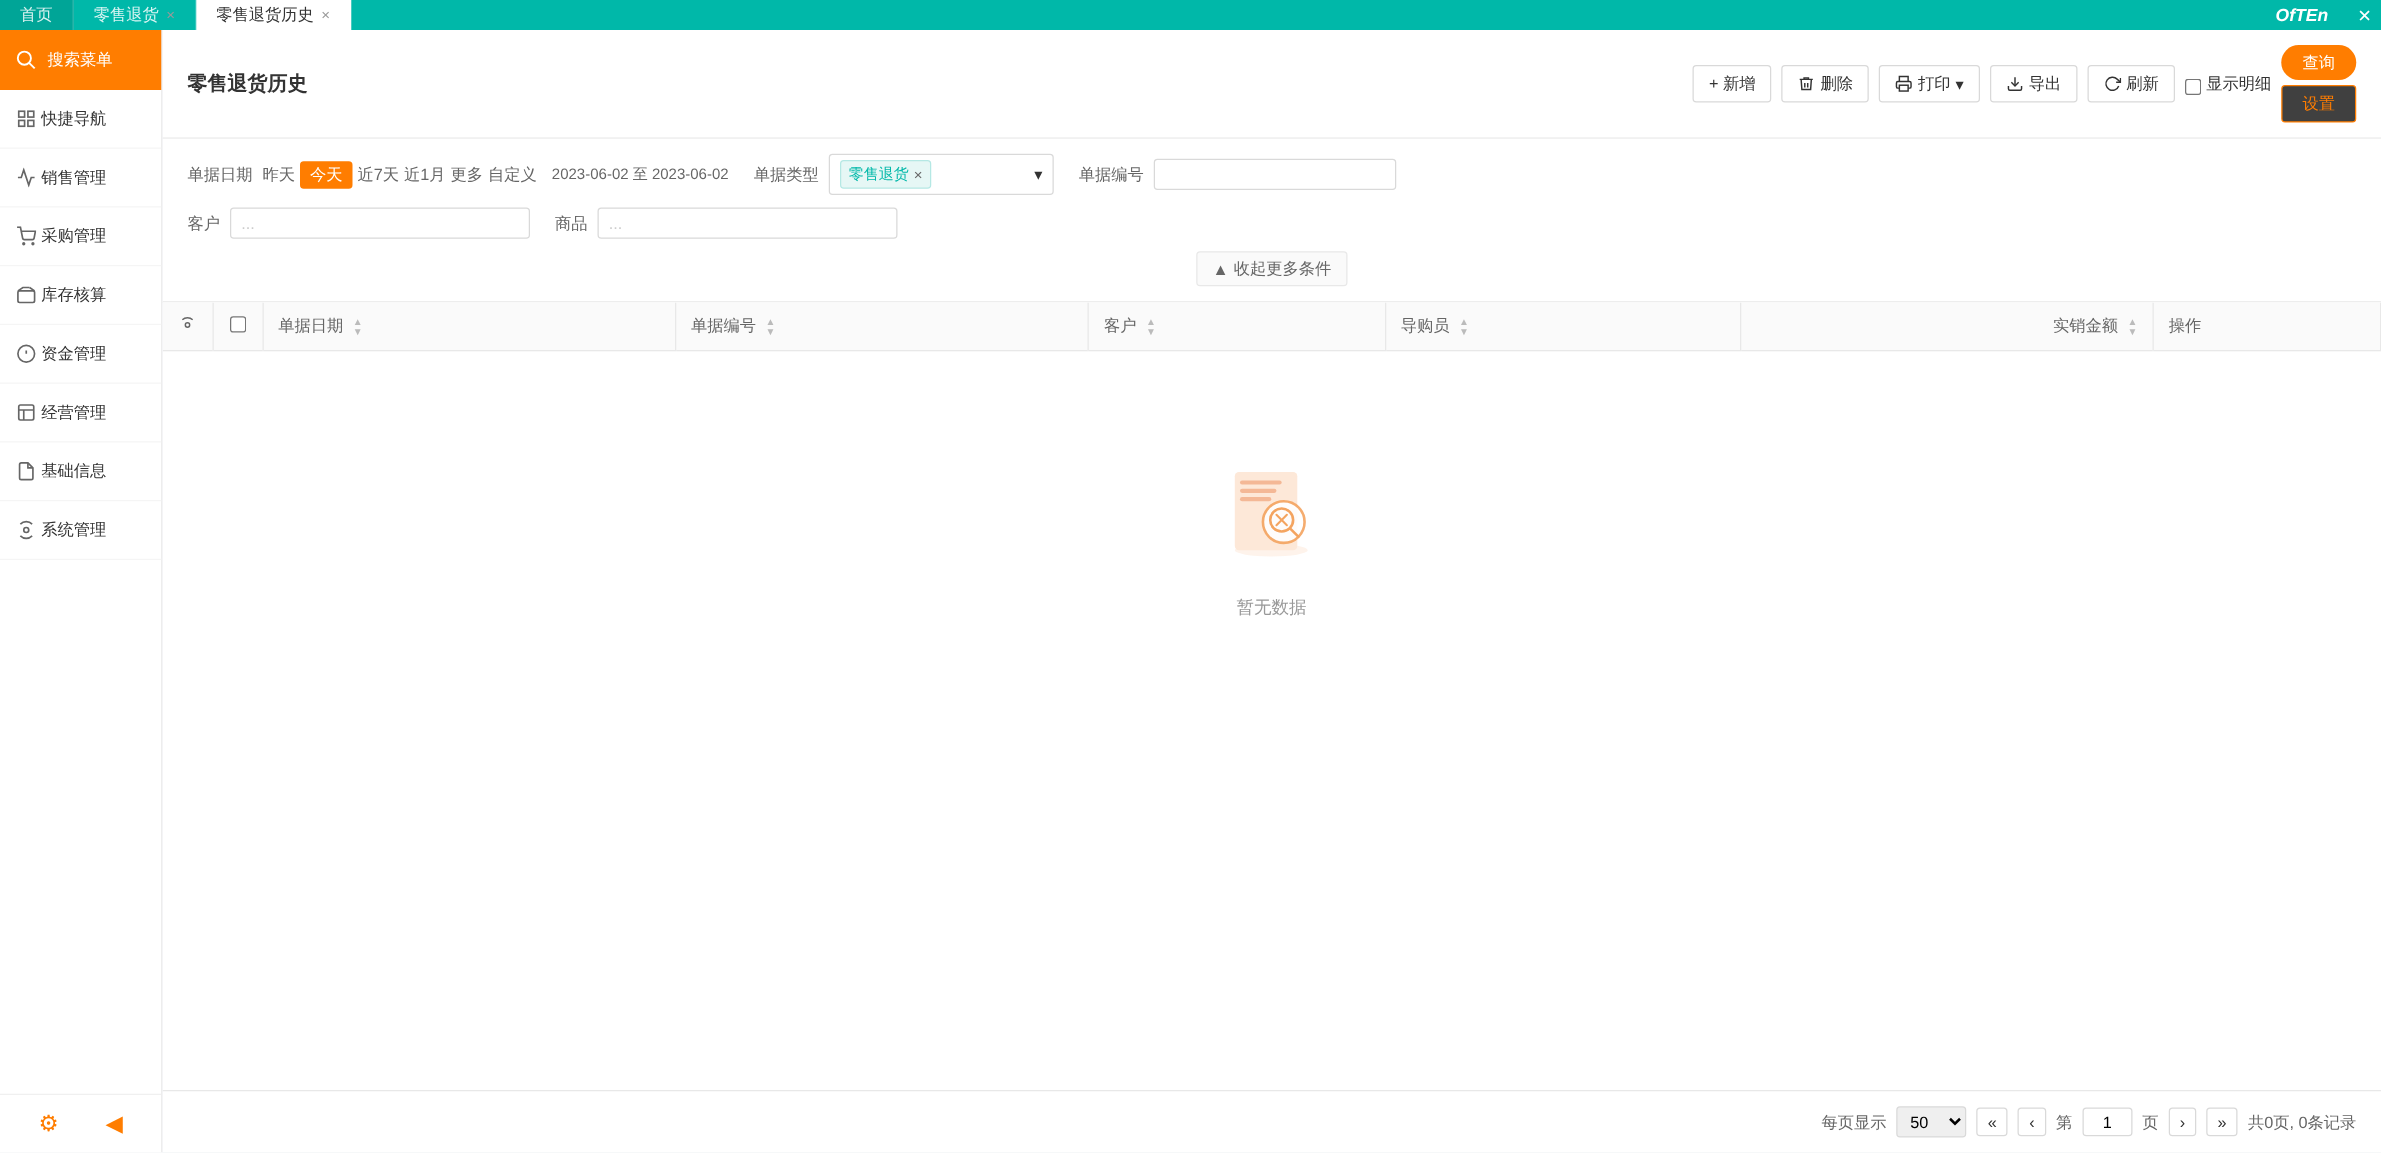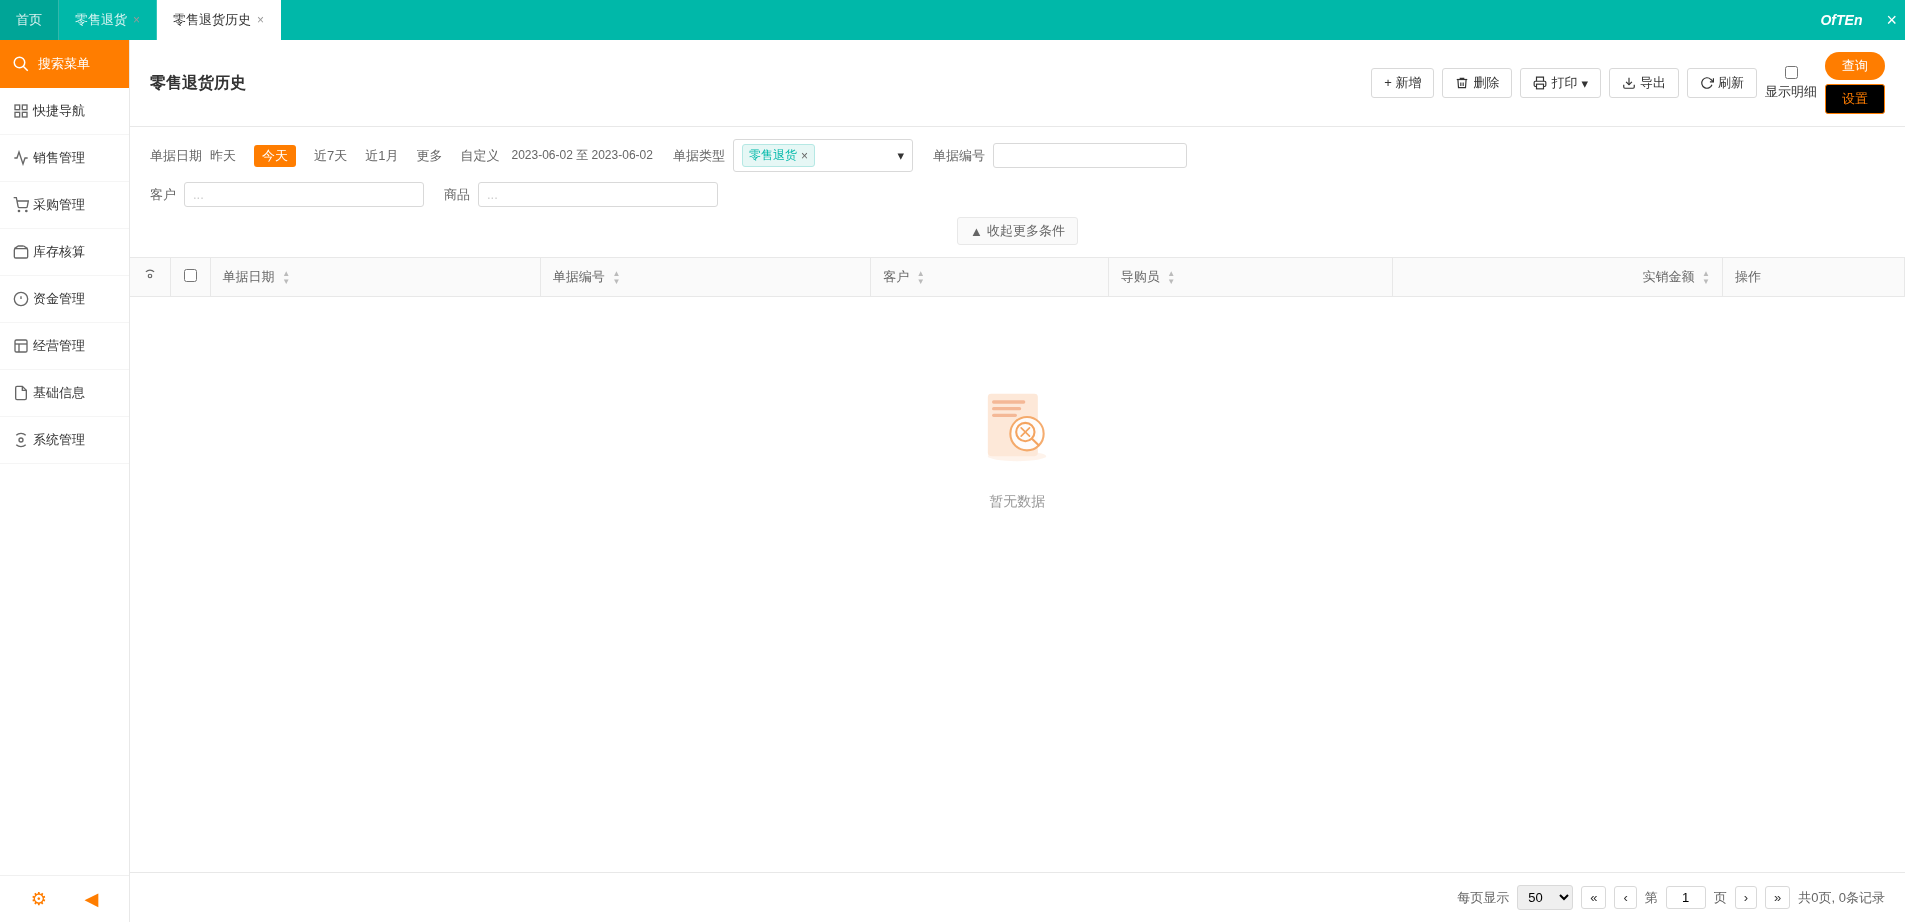--- a/index.html
+++ b/index.html
@@ -1,19 +1,19 @@
 <!DOCTYPE html>
 <html><head>
   <meta charset="utf-8">
   <style>
     * { box-sizing: border-box; margin: 0; padding: 0; }
     body { font-family: "Microsoft YaHei", "PingFang SC", sans-serif; font-size: 13px; background: #f0f2f5; color: #333; display: flex; flex-direction: column; height: 922px; overflow: hidden; }
 
     
-    .top-bar { background: #00b8a9; display: flex; align-items: center; height: 40px; padding: 0 0 0 0; flex-shrink: 0; }
+    .top-bar { background: #00b8a9; display: flex; align-items: center; height: 24px; padding: 0 0 0 0; flex-shrink: 0; }
     .top-bar .tabs { display: flex; align-items: stretch; height: 100%; flex: 1; }
     .tab { display: flex; align-items: center; padding: 0 16px; cursor: pointer; color: rgba(255,255,255,0.85); font-size: 13px; border-right: 1px solid rgba(255,255,255,0.2); gap: 6px; }
     .tab.home { background: rgba(0,0,0,0.1); }
     .tab.active { background: #fff; color: #333; }
     .tab .close-x { font-size: 12px; color: #999; cursor: pointer; }
     .top-bar .top-right { display: flex; align-items: center; padding: 0 16px; color: #fff; font-size: 13px; gap: 8px; }
     .top-close { color: #fff; font-size: 18px; cursor: pointer; padding: 0 8px; }
 
     
     .main-layout { display: flex; flex: 1; overflow: hidden; }
@@ -28,29 +28,29 @@
     .sidebar-bottom .bottom-icon { color: #ff7d00; font-size: 18px; cursor: pointer; }
 
     
     .content { flex: 1; display: flex; flex-direction: column; overflow: hidden; background: #f0f2f5; }
 
     
     .page-header { background: #fff; padding: 12px 20px; display: flex; align-items: center; justify-content: space-between; border-bottom: 1px solid #e8e8e8; flex-shrink: 0; }
     .page-title { font-size: 16px; font-weight: 600; color: #333; }
     .btn-action { display: flex; align-items: center; gap: 4px; padding: 5px 12px; border: 1px solid #d9d9d9; border-radius: 3px; background: #fff; cursor: pointer; color: #333; font-size: 13px; }
     .btn-primary { background: #ff7d00; color: #fff; border: none; padding: 5px 16px; border-radius: 14px; cursor: pointer; font-size: 13px; }
-    .btn-setting { background: #000000; color: #ff7d00; border: 1px solid #ff7d00; padding: 5px 16px; border-radius: 3px; cursor: pointer; font-size: 13px; }
-    .display-checkbox { display: flex; align-items: center; gap: 4px; font-size: 13px; color: #333; flex-direction: column; }
+    .btn-setting { background: #404040; color: #ff7d00; border: 1px solid #ff7d00; padding: 5px 16px; border-radius: 3px; cursor: pointer; font-size: 13px; }
+    .display-checkbox { display: flex; align-items: flex-end; gap: 4px; font-size: 13px; color: #333; }
 
     
     .filter-area { background: #fff; padding: 12px 20px; border-bottom: 1px solid #e8e8e8; flex-shrink: 0; }
     .filter-row { display: flex; align-items: center; gap: 20px; margin-bottom: 10px; flex-wrap: wrap; }
     .filter-item { display: flex; align-items: center; gap: 8px; }
     .filter-label { color: #666; font-size: 13px; white-space: nowrap; }
-    .date-shortcuts { display: flex; align-items: center; gap: 18px; }
+    .date-shortcuts { display: flex; align-items: center; gap: 4px; }
     .date-shortcut { color: #666; font-size: 13px; cursor: pointer; }
     .date-shortcut.active { background: #ff7d00; color: #fff; padding: 2px 8px; border-radius: 3px; }
     .date-range { color: #666; font-size: 12px; margin-left: 4px; text-align: right; }
     .filter-input { border: 1px solid #d9d9d9; border-radius: 3px; padding: 4px 8px; font-size: 13px; color: #333; min-width: 120px; cursor: pointer; display: flex; align-items: center; gap: 4px; }
     .filter-select { border: 1px solid #d9d9d9; border-radius: 3px; padding: 4px 8px; font-size: 13px; color: #333; min-width: 180px; cursor: pointer; display: flex; align-items: center; justify-content: space-between; }
     .tag { background: #e6f7f5; color: #00b8a9; border: 1px solid #b5e8e4; border-radius: 3px; padding: 2px 6px; font-size: 12px; display: flex; align-items: center; gap: 4px; }
     .tag .tag-close { cursor: pointer; color: #666; }
     .collapse-btn { display: flex; align-items: center; gap: 4px; color: #666; font-size: 13px; cursor: pointer; padding: 4px 12px; border: 1px solid #e8e8e8; border-radius: 3px; background: #fafafa; margin: 0 auto; }
 
     

